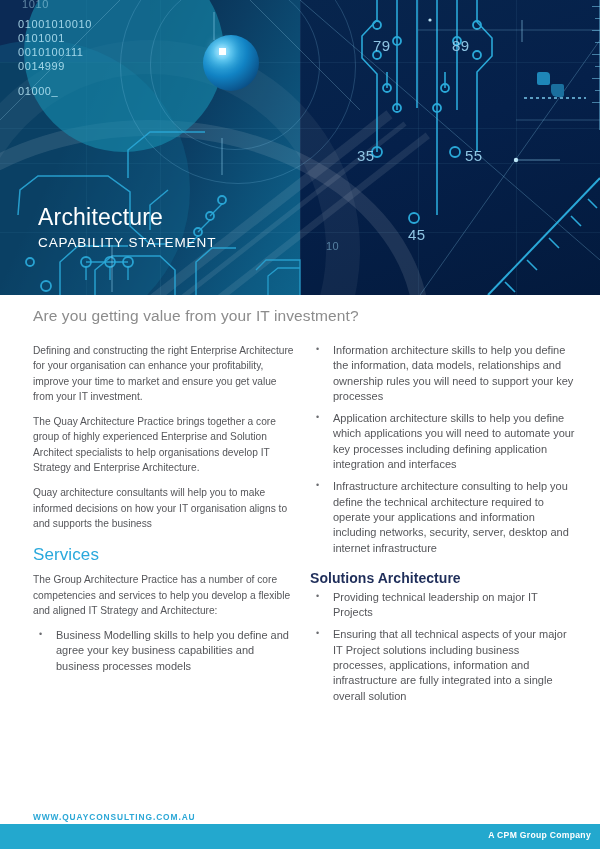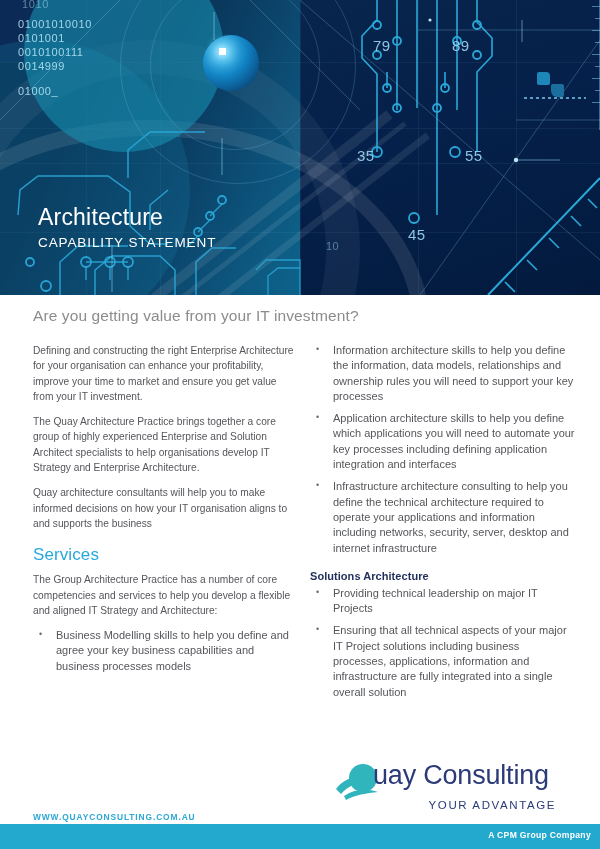--- a/index.html
+++ b/index.html
@@ -134,21 +134,21 @@
 
   p.body {
     font-size: 10.2px; line-height: 15.3px; color: #55565a;
     margin-bottom: 10px;
   }
   h2.services {
     font-size: 17px; color: #29a8dc; font-weight: 400;
     margin: 14px 0 7px 0; letter-spacing: 0.1px;
   }
   h3.subhead {
-    font-size: 11px; color: #1f2e5a; font-weight: 700;
+    font-size: 14px; color: #1f2e5a; font-weight: 700;
     margin: 13px 0 4px 0; letter-spacing: 0.05px;
   }
   ul.bullets { list-style: none; }
   ul.bullets li {
     position: relative; padding-left: 23px;
     font-size: 11px; line-height: 15.3px; color: #55565a;
     margin-bottom: 7px;
   }
   ul.bullets li::before {
     content: "\2022"; position: absolute; left: 6px; top: -1px;
@@ -371,30 +371,19 @@
       </ul>
 
       <h3 class="subhead" style="margin-top:14px;">Solutions Architecture</h3>
       <ul class="bullets">
         <li>Providing technical leadership on major IT Projects</li>
         <li>Ensuring that all technical aspects of your major IT Project solutions including business processes, applications, information and infrastructure are fully integrated into a single overall solution</li>
       </ul>
     </div>
   </div>
 
-  <div class="logo">
-    <div class="logo-row">
-      <svg class="logo-q" viewBox="0 0 52 38">
-        <circle cx="29" cy="15" r="14" fill="#31b5bc"></circle>
-        <path d="M2,26 C12,13 28,10 42,18 C30,17 16,21 7,31 Z" fill="#31b5bc"></path>
-        <path d="M10,33 C20,26 32,25 44,29 C33,30 21,32 12,37 Z" fill="#31b5bc"></path>
-      </svg>
-      <div class="logo-word">uay Consulting</div>
-    </div>
-    <div class="logo-tag">YOUR ADVANTAGE</div>
-  </div>
 
   <div class="site-url">WWW.QUAYCONSULTING.COM.AU</div>
   <div class="footer-bar">
     <div class="footer-text">A CPM Group Company</div>
   </div>
 
 </div>
 
 </body></html>

